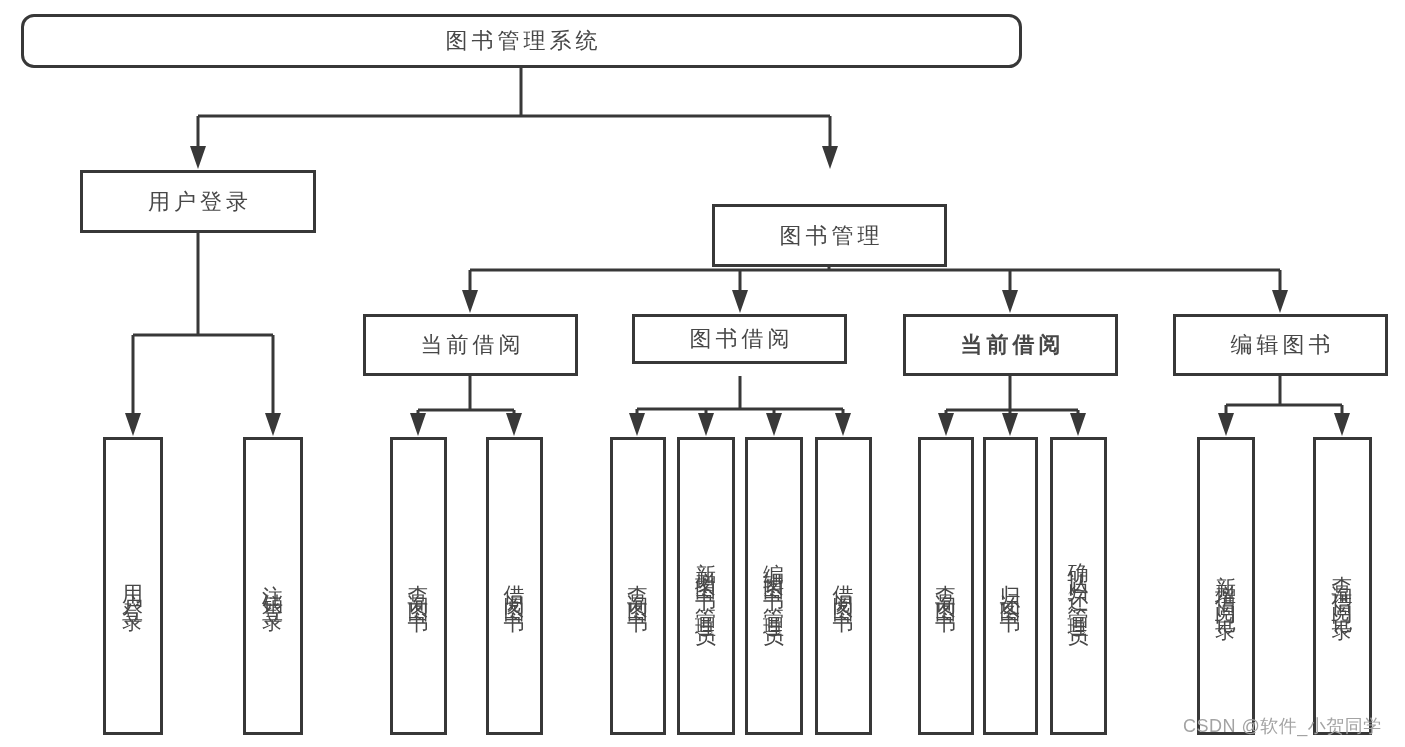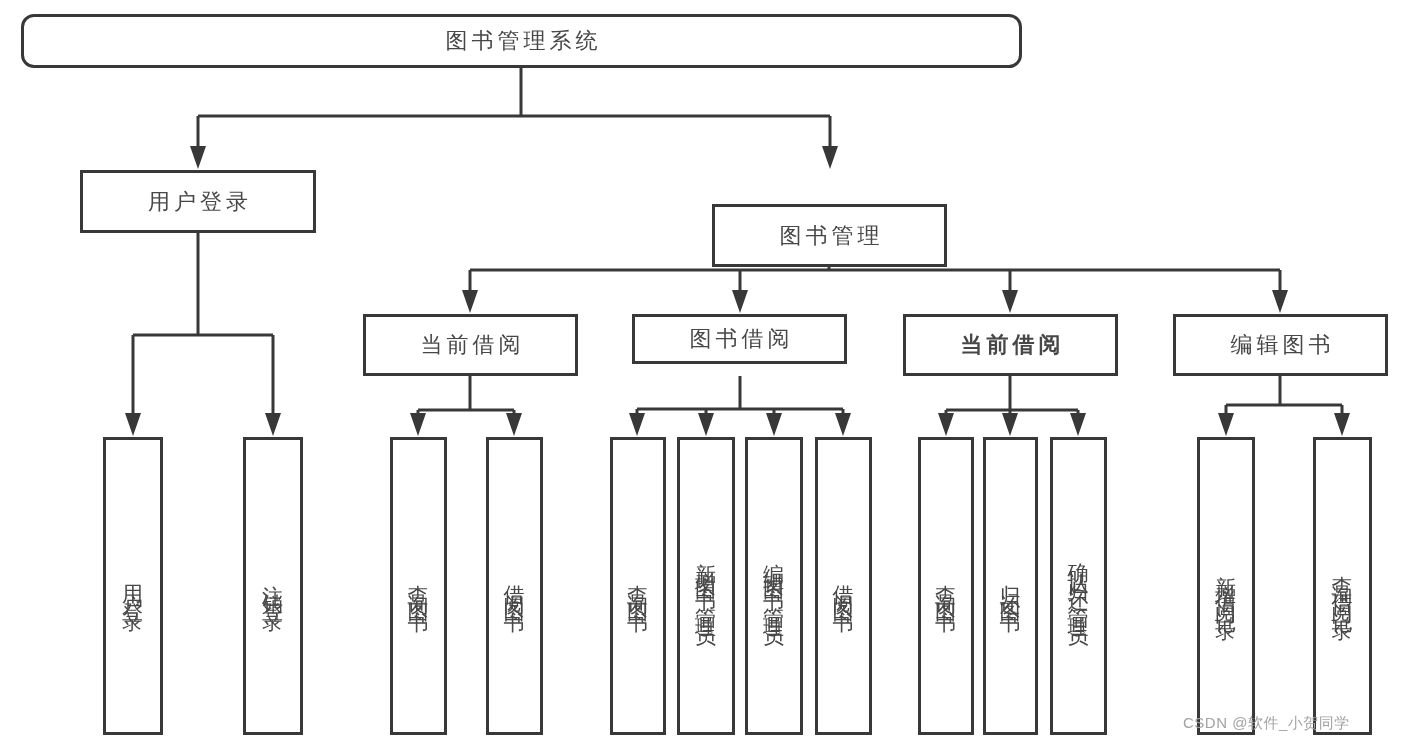--- a/index.html
+++ b/index.html
@@ -18,21 +18,21 @@
     color:#474747;z-index:2;
   }
   .hlabel{font-size:22px;letter-spacing:4px;padding-left:4px;white-space:nowrap;}
   .leaf span{
     writing-mode:vertical-rl;text-orientation:mixed;
     font-size:21px;letter-spacing:9px;line-height:1;
     white-space:nowrap;
   }
   .watermark{
     position:absolute;left:1183px;top:714px;z-index:6;
-    font-size:15px;color:#a3a3a3;letter-spacing:0.5px;white-space:nowrap;
+    font-size:18px;color:#a3a3a3;letter-spacing:0.5px;white-space:nowrap;
   }
 </style>
 </head>
 <body>
 
 <div class="canvas">
 
   <svg class="wires" width="1405" height="747" viewBox="0 0 1405 747">
     <g stroke="#383838" stroke-width="3" fill="none">
       <path d="M521 68 V116 M198 116 H830 M198 116 V150 M830 116 V150"></path>

